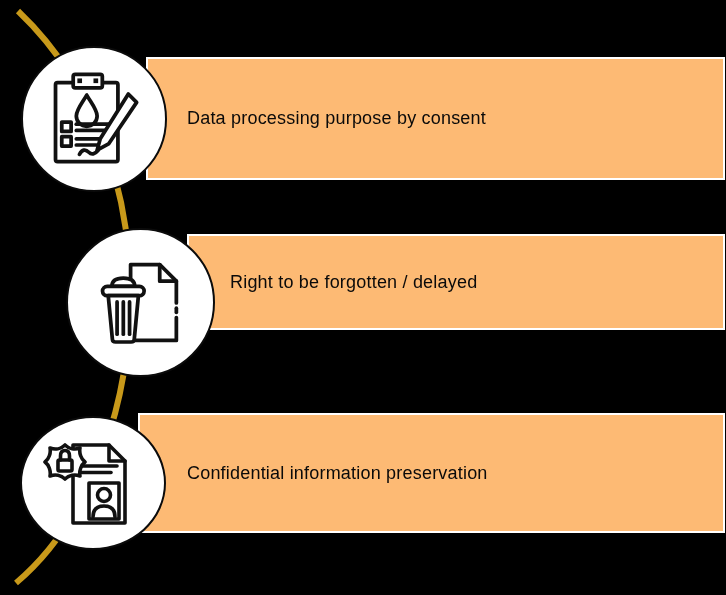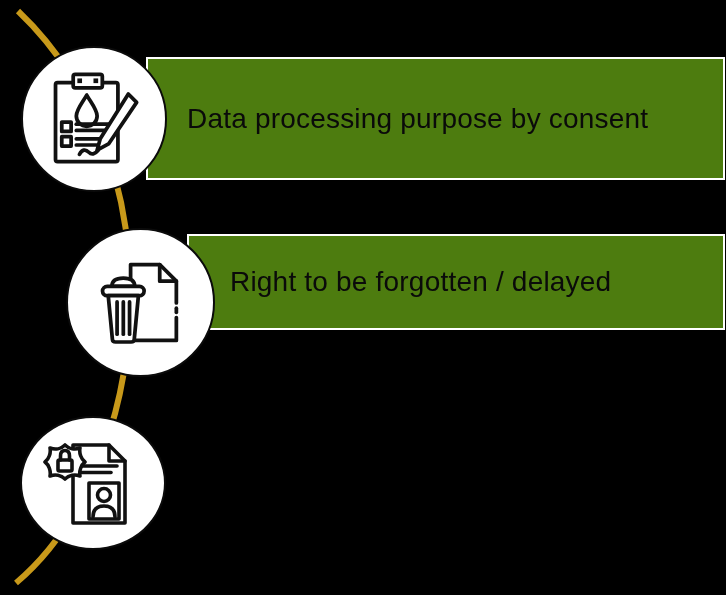--- a/index.html
+++ b/index.html
@@ -3,23 +3,23 @@
 <meta charset="utf-8">
 <style>
   html,body{margin:0;padding:0;background:#000;}
   .stage{
     position:relative;width:726px;height:595px;background:#000;overflow:hidden;
     font-family:"Liberation Sans",sans-serif;
   }
   .connector{position:absolute;left:0;top:0;z-index:0;}
   .bar{
     position:absolute;z-index:1;box-sizing:border-box;
-    background:#4d7c0f;border:2px solid #FFFFFF;
+    background:#fdba74;border:2px solid #FFFFFF;
     display:flex;align-items:center;
-    font-size:28px;color:#0A0A0A;letter-spacing:0.2px;white-space:nowrap;
+    font-size:18px;color:#0A0A0A;letter-spacing:0.2px;white-space:nowrap;
   }
   .bar-1{left:146px;top:57px;width:579px;height:123px;padding-left:39px;}
   .bar-2{left:187px;top:234px;width:538px;height:96px;padding-left:41px;}
   .bar-3{left:138px;top:413px;width:587px;height:120px;padding-left:47px;}
   .icon-circle{
     position:absolute;z-index:2;box-sizing:border-box;
     background:#FFFFFF;border:2px solid #0B0B0B;border-radius:50%;
     display:flex;align-items:center;justify-content:center;
   }
   .circle-1{left:21px;top:46px;width:146px;height:146px;}
@@ -36,20 +36,23 @@
 
   <svg class="connector" width="726" height="595" viewBox="0 0 726 595">
     <path d="M18 11 C185 170 150 470 16 583" stroke="#C8991A" stroke-width="6" fill="none"></path>
   </svg>
 
   <div class="bar bar-1">
     <span>Data processing purpose by consent</span>
   </div>
   <div class="bar bar-2">
     <span>Right to be forgotten / delayed</span>
+  </div>
+  <div class="bar bar-3">
+    <span>Confidential information preservation</span>
   </div>
 
   <div class="icon-circle circle-1">
     <svg class="icon" width="104" height="104" viewBox="0 0 100 100">
       <rect class="f" x="13" y="15" width="60" height="76" rx="2"></rect>
       <rect class="f" x="30" y="7" width="28" height="13" rx="2"></rect>
       <rect class="solid" x="34" y="11" width="4.5" height="4.5"></rect>
       <rect class="solid" x="49.5" y="11" width="4.5" height="4.5"></rect>
       <path d="M43 27 C39 34 33 41 33 47 a10 10 0 0 0 20 0 C53 41 47 34 43 27 Z"></path>
       <rect x="19" y="53" width="9" height="9"></rect>

